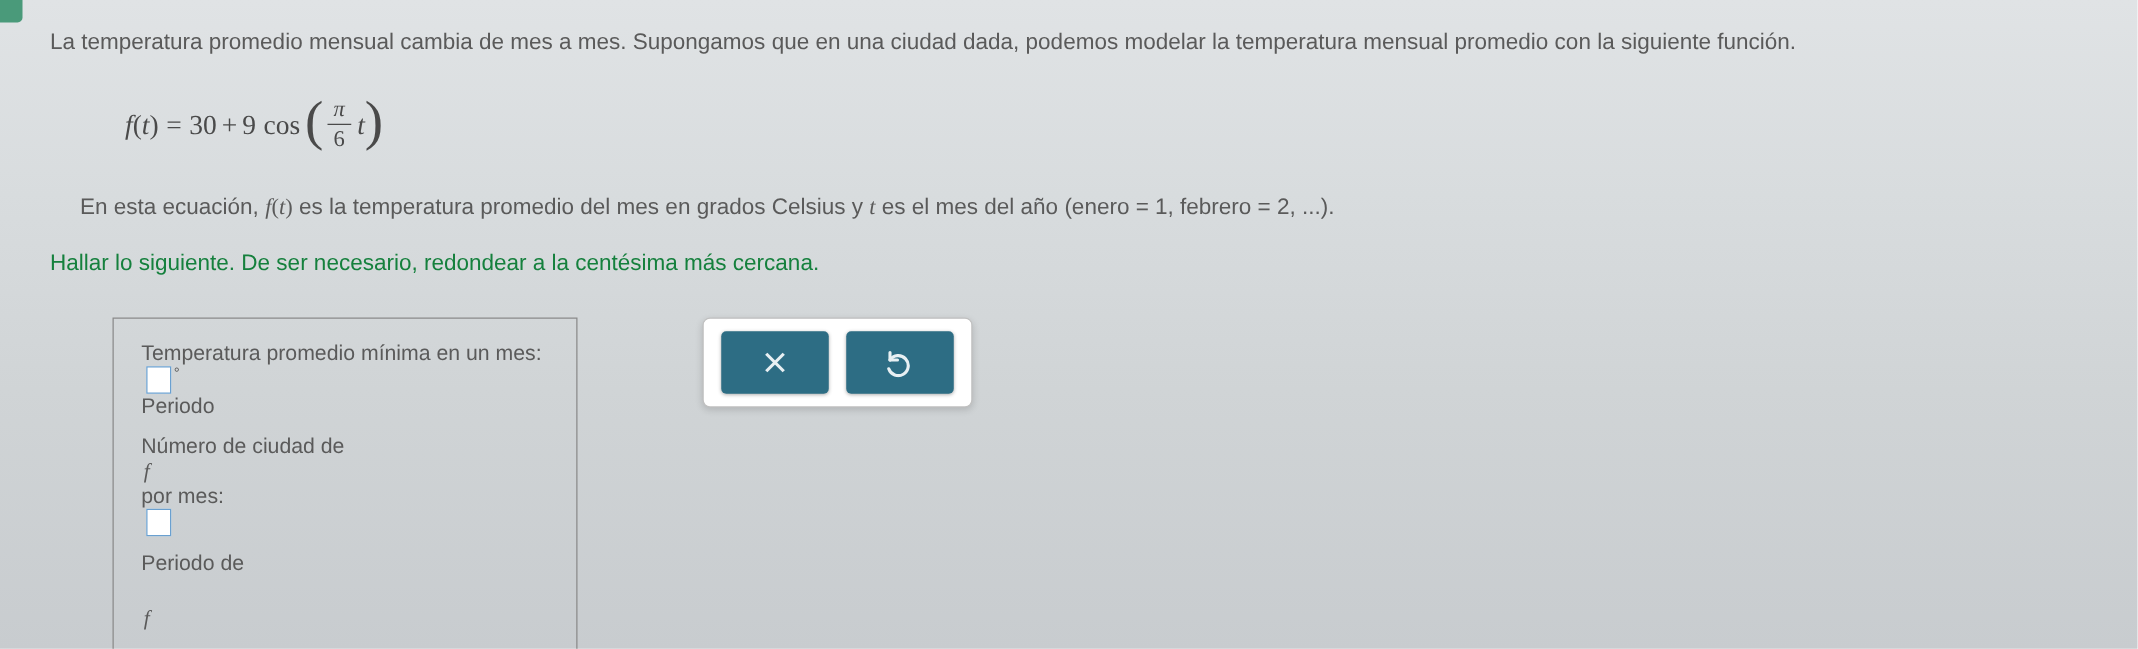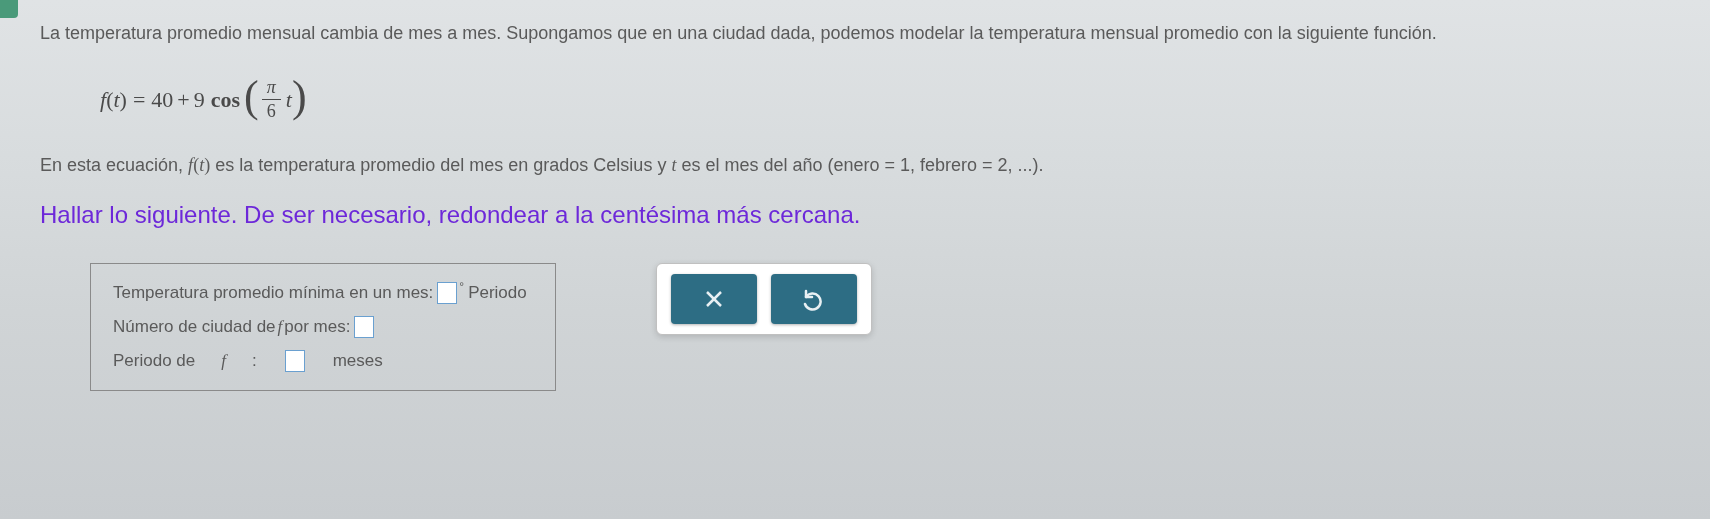--- a/index.html
+++ b/index.html
@@ -84,49 +84,50 @@
     }
     .var-t {
       font-style: italic;
       margin-left: 2px;
     }
     .explanation {
       font-size: 18px;
       color: #5a5a5a;
       line-height: 1.5;
       margin-bottom: 18px;
+      margin-left: 24px;
     }
     .explanation .math {
       font-family: 'Times New Roman', serif;
       font-style: italic;
     }
     .instruction {
-      font-size: 24px;
-      color: #6d28d9;
+      font-size: 18px;
+      color: #15803d;
       line-height: 1.5;
       margin-bottom: 30px;
     }
     .answer-row {
       display: flex;
       align-items: flex-start;
       gap: 100px;
       margin-left: 50px;
     }
     .answer-box {
       border: 1px solid #8a8a8a;
       padding: 18px 28px 18px 22px;
       display: inline-block;
       background: transparent;
     }
     .answer-line {
       display: flex;
-      align-items: center;
       font-size: 17px;
       color: #5a5a5a;
       margin-bottom: 12px;
+      flex-direction: column;
     }
     .answer-line:last-child {
       margin-bottom: 0;
       gap: 24px;
     }
     .answer-line .math-i {
       font-family: 'Times New Roman', serif;
       font-style: italic;
       margin: 0 2px;
     }
@@ -191,24 +192,24 @@
 <div class="green-tab"></div>
 
 <div class="problem-text">La temperatura promedio mensual cambia de mes a mes. Supongamos que en una ciudad dada, podemos modelar la temperatura mensual promedio con la siguiente función.</div>
 
 <div class="formula">
   <span class="fn">f</span>
   <span class="num">(</span>
   <span class="fn">t</span>
   <span class="num">)</span>
   <span class="eq">=</span>
-  <span class="num">40</span>
+  <span class="num">30</span>
   <span class="op">+</span>
   <span class="num">9</span>
-  <span class="num" style="margin-left:6px;font-weight:bold;">cos</span>
+  <span class="num" style="margin-left:6px;">cos</span>
   <span class="num" style="margin-left:4px;"></span>
   <span class="paren">(</span>
   <span class="frac">
     <span class="top">π</span>
     <span class="bot">6</span>
   </span>
   <span class="var-t">t</span>
   <span class="paren">)</span>
 </div>
 

